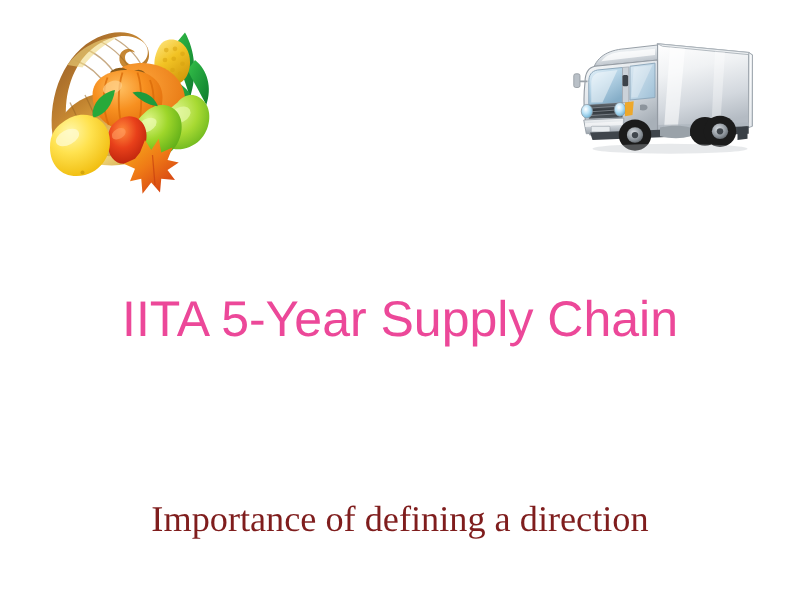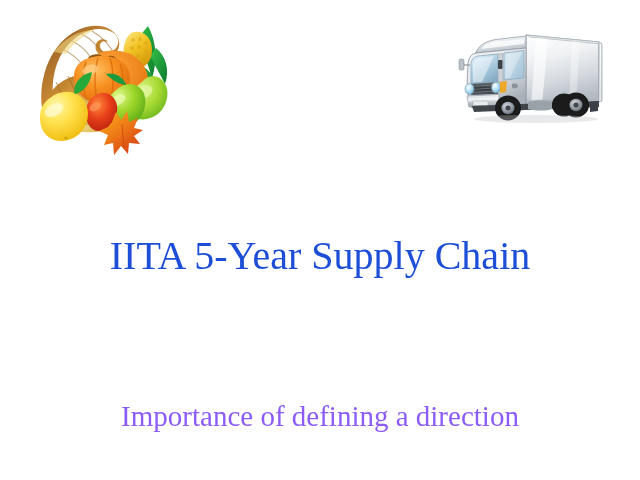--- a/index.html
+++ b/index.html
@@ -42,42 +42,42 @@
   }
   .title-block {
     position: absolute;
     left: 0;
     top: 232px;
     width: 640px;
     text-align: center;
   }
   .slide-title {
     margin: 0;
-    font-family: Liberation Serif, serif;
+    font-family: Liberation Sans, sans-serif;
     font-size: 40px;
     font-weight: normal;
     line-height: 48px;
-    color: #1d4ed8;
+    color: #ec4899;
     letter-spacing: 0px;
     white-space: nowrap;
   }
   .subtitle-block {
     position: absolute;
     left: 0;
     top: 398px;
     width: 640px;
     text-align: center;
   }
   .slide-subtitle {
     margin: 0;
     font-family: "Liberation Serif", "DejaVu Serif", serif;
     font-size: 29px;
     font-weight: normal;
     line-height: 36px;
-    color: #8b5cf6;
+    color: #7f1d1d;
     white-space: nowrap;
   }
 </style>
 </head>
 <body>
 
 <div class="slide">
 
   <div class="art-cornucopia">
     <svg viewBox="0 0 150 148" xmlns="http://www.w3.org/2000/svg" role="img">

